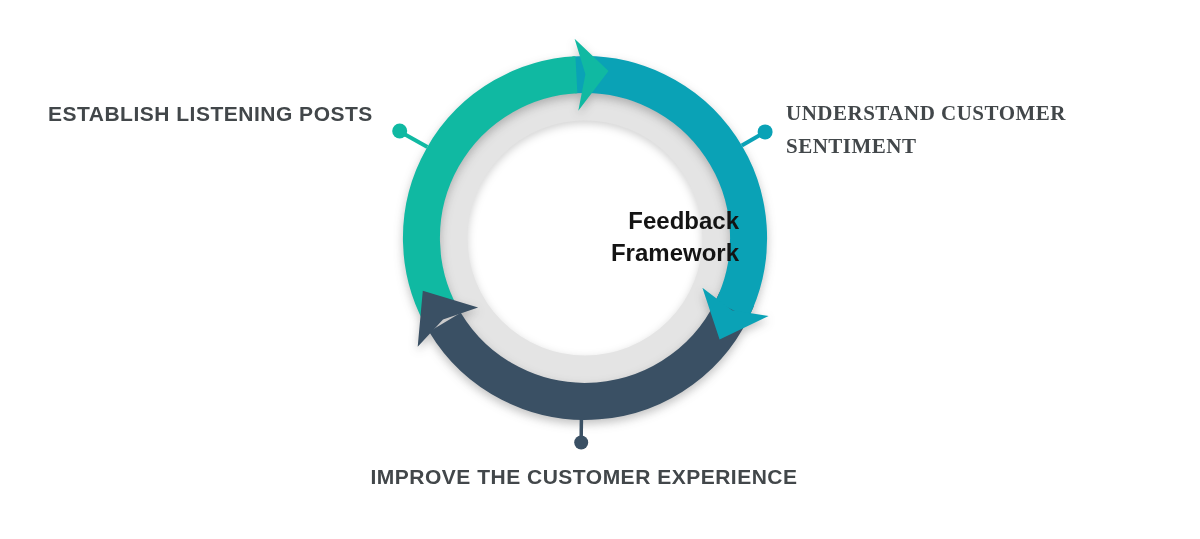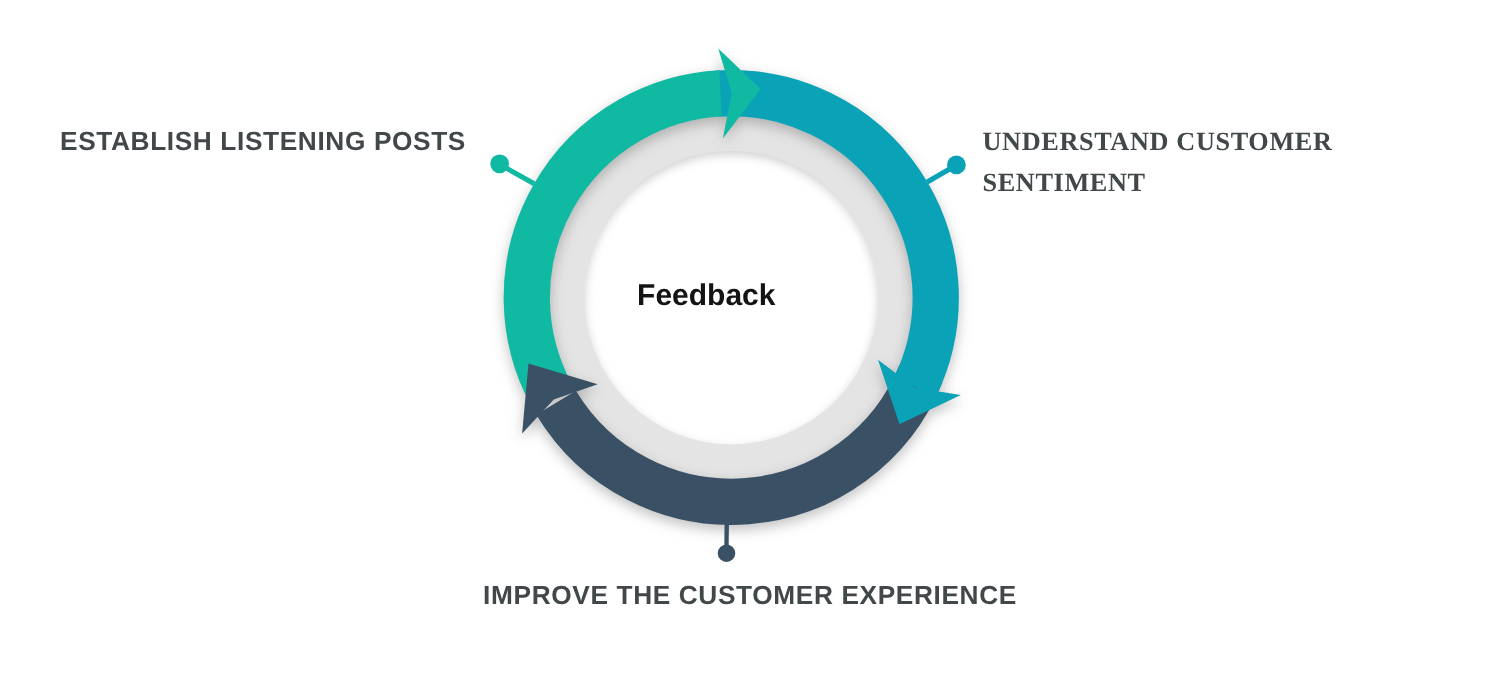--- a/index.html
+++ b/index.html
@@ -20,27 +20,27 @@
   .step-label{
     position:absolute;
     font-weight:bold;
     font-size:21px;
     letter-spacing:0.5px;
     color:var(--label-color);
     line-height:33px;
   }
   .label-top-left{left:48px;top:97px;white-space:nowrap;}
   .label-top-right{left:786px;top:97px;width:330px;font-family:Liberation Serif, serif;}
-  .label-bottom{left:600px;top:460px;transform:translateX(-50%);white-space:nowrap;}
+  .label-bottom{left:584px;top:460px;transform:translateX(-50%);white-space:nowrap;}
   .center-label{
     position:absolute;
-    left:565px;top:237px;
+    left:589px;top:237px;
     transform:translate(-50%,-50%);
     width:300px;
-    text-align:center;
+    text-align:right;
     color:var(--center-color);
     font-size:24px;
     font-weight:600;
     line-height:32px;
   }
   .center-label span{display:block;}
   .arrow-group{filter:drop-shadow(0px 4px 5px rgba(50,50,50,0.30));}
   .track-ring{filter:drop-shadow(0px 3px 4px rgba(0,0,0,0.18));}
 </style>
 </head>
@@ -74,14 +74,15 @@
   </svg>
 
   <div class="step-label label-top-left">ESTABLISH LISTENING POSTS</div>
 
   <div class="step-label label-top-right">UNDERSTAND CUSTOMER SENTIMENT</div>
 
   <div class="step-label label-bottom">IMPROVE THE CUSTOMER EXPERIENCE</div>
 
   <div class="center-label">
     <span>Feedback</span>
+    <span>Framework</span>
   </div>
 </div>
 
 </body></html>

